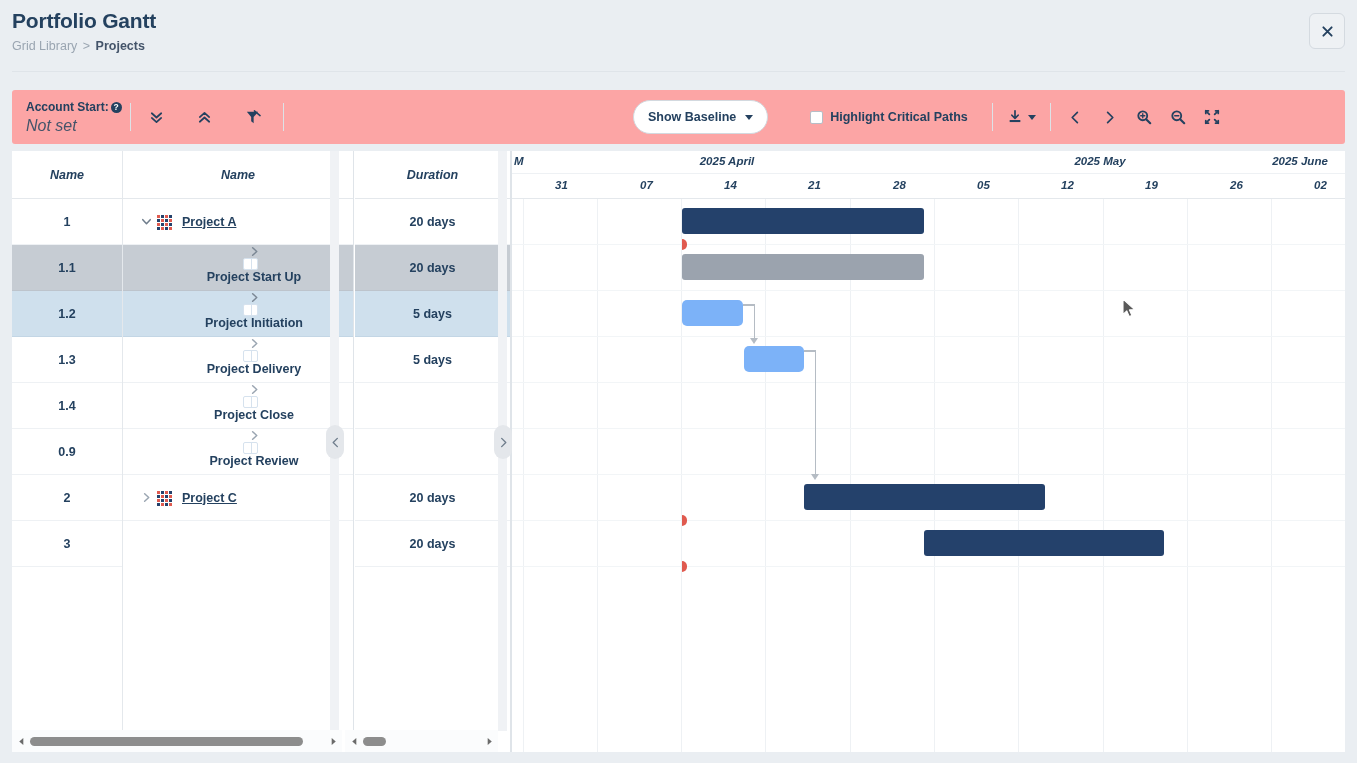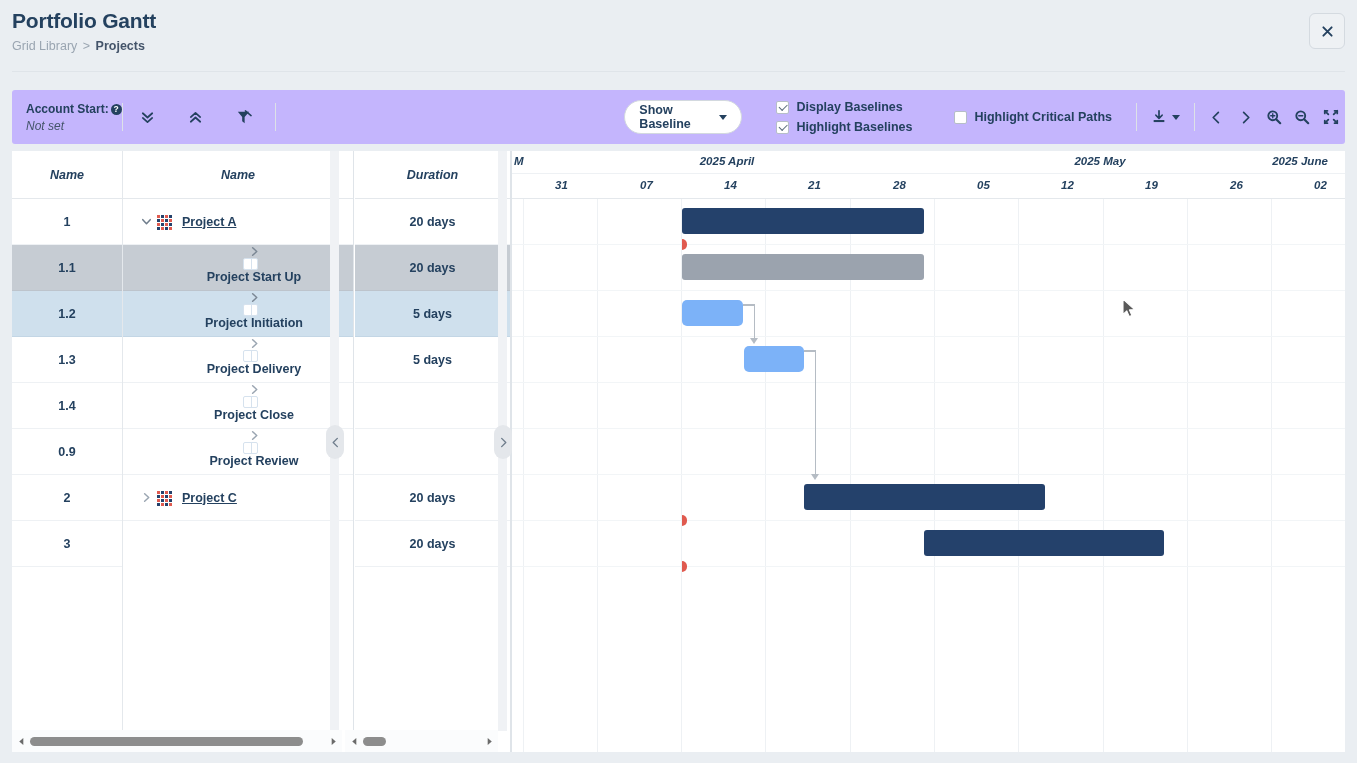--- a/index.html
+++ b/index.html
@@ -26,31 +26,31 @@
     position: absolute; right: 12px; top: 13px; width: 36px; height: 36px;
     border: 1px solid #d4dae0; border-radius: 6px; background: #eef1f4;
     display: flex; align-items: center; justify-content: center;
     color: #24415f; font-size: 15px; font-weight: bold; cursor: pointer;
   }
   .header-rule { position: absolute; left: 12px; top: 71px; width: 1333px; height: 1px; background: #dfe4e9; }
 
   
   .toolbar {
     position: absolute; left: 12px; top: 90px; width: 1333px; height: 54px;
-    background: #c4b5fd; border-radius: 3px;
+    background: #fca5a5; border-radius: 3px;
     display: flex; align-items: center;
   }
   .acct { padding-left: 14px; width: 118px; }
   .acct-label { font-size: 12px; font-weight: bold; color: #24415f; white-space: nowrap; }
   .acct-label .qmark {
     display: inline-block; width: 11px; height: 11px; border-radius: 50%;
     background: #24415f; color: #fff; font-size: 8.5px; font-weight: bold;
     text-align: center; line-height: 11px; margin-left: 2px; vertical-align: 1px;
   }
-  .acct-value { font-size: 12px; font-style: italic; color: #44546a; margin-top: 3px; }
+  .acct-value { font-size: 16px; font-style: italic; color: #44546a; margin-top: 3px; }
   .vdiv { width: 1px; height: 28px; background: #dde2e7; margin: 0 0px; }
   .ticon {
     width: 34px; height: 34px; display: flex; align-items: center; justify-content: center;
     color: #24415f; cursor: pointer;
   }
   .ticon svg { display: block; }
   .tb-group { display: flex; align-items: center; }
   .baseline-btn {
     margin-left: 0px; height: 34px; padding: 0 14px;
     border: 1px solid #d3d9df; border-radius: 17px; background: #fff;
@@ -190,30 +190,20 @@
         </svg>
       </div>
     </div>
     <div class="vdiv" style="margin-left:14px;"></div>
 
     <div class="baseline-btn" style="margin-left:349px;">
       <span>Show Baseline</span>
       <span class="caret"></span>
     </div>
 
-    <div class="cbgroup" style="margin-left:34px;">
-      <div class="cbrow">
-        <span class="cbox checked"></span>
-        <span class="cblabel">Display Baselines</span>
-      </div>
-      <div class="cbrow">
-        <span class="cbox checked"></span>
-        <span class="cblabel">Highlight Baselines</span>
-      </div>
-    </div>
 
     <div class="cbrow" style="margin-left:42px;">
       <span class="cbox"></span>
       <span class="cblabel">Highlight Critical Paths</span>
     </div>
 
     <div class="vdiv" style="margin-left:24px;"></div>
     <div class="ticon" style="margin-left:14px;width:auto;">
       <svg width="16" height="16" viewBox="0 0 18 18">
         <path d="M9 2 L9 10 M5.5 7 L9 10.6 L12.5 7" fill="none" stroke="#24415f" stroke-width="1.9" stroke-linecap="round" stroke-linejoin="round"></path>

